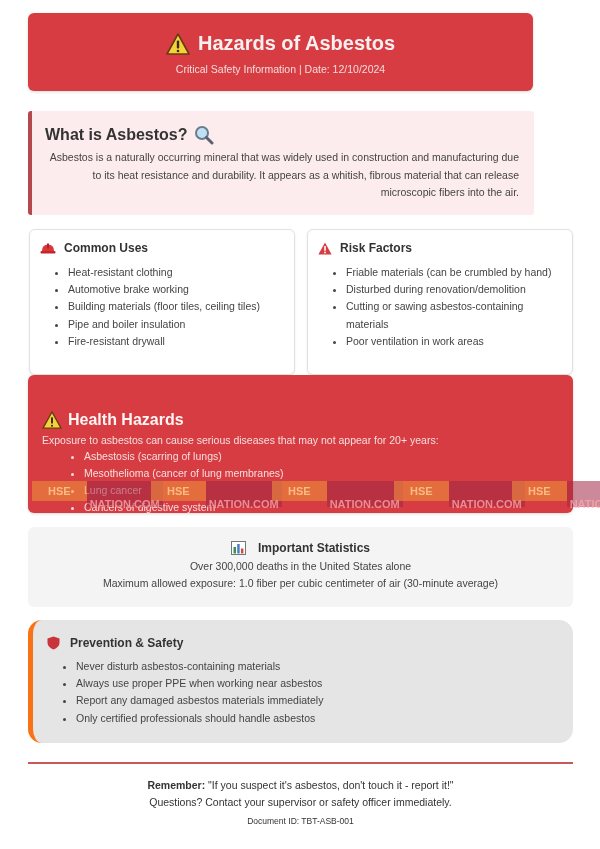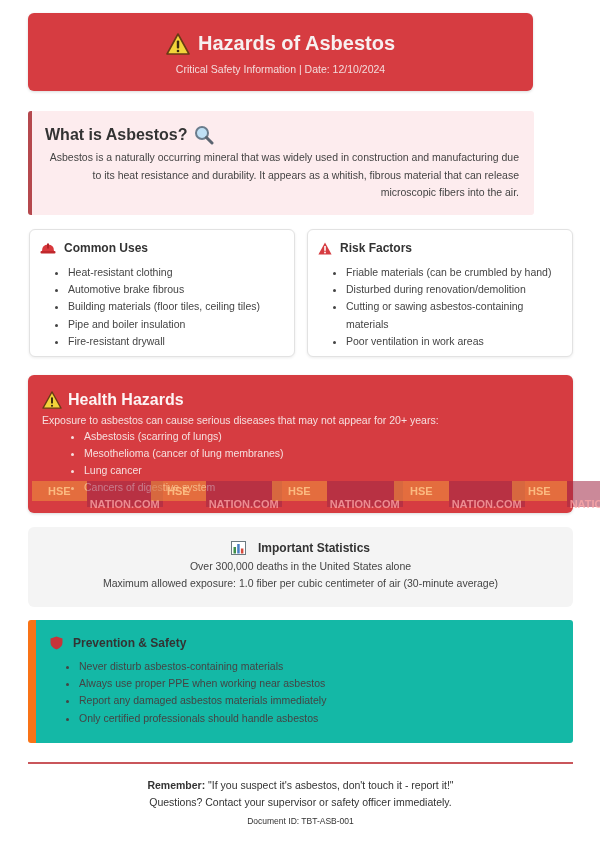--- a/index.html
+++ b/index.html
@@ -18,56 +18,56 @@
   .what {
     position: absolute; left: 28px; top: 111px; width: 506px; height: 104px;
     background: #fdecee; border-left: 4px solid #b5484d; border-radius: 3px;
     padding: 14px 15px 0 13px;
     text-align: right;
   }
   .what h2 { font-size: 16px; font-weight: bold; color: #333; display: flex; align-items: center; gap: 6px; }
   .what p { font-size: 10.5px; line-height: 17.5px; color: #444; margin-top: 4px; }
 
   .card {
-    position: absolute; top: 229px; width: 266px; height: 128px;
+    position: absolute; top: 229px; width: 266px; height: 146px;
     background: #fff; border: 1px solid #e2e2e2; border-radius: 6px;
     box-shadow: 0 1px 3px rgba(0,0,0,0.08); padding: 11px 12px 0 10px;
   }
   .card.left { left: 29px; }
   .card.right { left: 307px; }
   .card h3 { font-size: 12px; font-weight: bold; color: #333; display: flex; align-items: center; gap: 8px; }
   .card ul { margin-top: 9px; padding-left: 28px; }
   .card li { font-size: 10.5px; line-height: 17.2px; color: #444; }
 
   .health {
     position: absolute; left: 28px; top: 375px; width: 545px; height: 138px;
     background: #d63c41; border-radius: 6px; color: #fbe8e8; padding: 16px 14px 0 14px;
     box-shadow: 0 1px 3px rgba(0,0,0,0.15);
   }
-  .health h2 { font-size: 16px; font-weight: bold; color: #fdf4f4; display: flex; align-items: flex-end; gap: 6px; }
+  .health h2 { font-size: 16px; font-weight: bold; color: #fdf4f4; display: flex; align-items: flex-end; gap: 6px; margin-top: 20px; }
   .health p { font-size: 10.5px; margin-top: 5px; color: #f6dede; }
   .health ul { padding-left: 42px; margin-top: 2px; }
   .health li { font-size: 10.5px; line-height: 17px; color: #f6dede; }
 
   .watermark { position: absolute; left: 0; top: 481px; width: 600px; height: 20px; pointer-events: none; }
   .wm { position: absolute; top: 0; height: 20px; display: flex; font-size: 11px; font-weight: bold; line-height: 20px; }
   .wm .a { background: rgba(240,150,60,0.55); color: rgba(255,200,140,0.85); padding: 0 16px; margin-left: 24px; }
   .wm .b { background: rgba(160,40,70,0.55); color: rgba(255,170,170,0.75); padding: 13px 3px; }
 
   .stats {
     position: absolute; left: 28px; top: 527px; width: 545px; height: 80px;
     background: #f4f4f4; border-radius: 6px; text-align: center; padding-top: 14px;
   }
   .stats h3 { font-size: 12px; font-weight: bold; color: #333; display: flex; align-items: center; justify-content: center; gap: 12px; }
   .stats p { font-size: 10.5px; color: #444; line-height: 17px; }
   .stats p.first { margin-top: 3px; }
 
   .prev {
     position: absolute; left: 28px; top: 620px; width: 545px; height: 123px;
-    background: #14b8a6; border-left: 8px solid #f97316; border-radius: 3px;
+    background: #e5e5e5; border-left: 5px solid #f97316; border-radius: 14px;
     padding: 16px 15px 0 14px;
   }
   .prev h3 { font-size: 12px; font-weight: bold; color: #333; display: flex; align-items: center; gap: 10px; }
   .prev ul { margin-top: 8px; padding-left: 29px; }
   .prev li { font-size: 10.5px; line-height: 17.2px; color: #444; }
 
   .divider { position: absolute; left: 28px; top: 762px; width: 545px; height: 2px; background: #c9565b; }
 
   .footer { position: absolute; left: 28px; top: 777px; width: 545px; text-align: center; }
   .footer .remember { font-size: 10.5px; color: #333; line-height: 17px; }
@@ -105,21 +105,21 @@
   <h3>
     <svg width="16" height="11" viewBox="0 0 16 11">
       <path d="M2 8 Q2 1.5 8 1.5 Q14 1.5 14 8 Z" fill="#d8383c"></path>
       <rect x="0.5" y="8" width="15" height="2.6" rx="1" fill="#c0282c"></rect>
       <rect x="7" y="0.5" width="2" height="5" fill="#b22226"></rect>
     </svg>
     <span>Common Uses</span>
   </h3>
   <ul>
     <li>Heat-resistant clothing</li>
-    <li>Automotive brake fibrous</li>
+    <li>Automotive brake working</li>
     <li>Building materials (floor tiles, ceiling tiles)</li>
     <li>Pipe and boiler insulation</li>
     <li>Fire-resistant drywall</li>
   </ul>
 </div>
 
 <div class="card right">
   <h3>
     <svg width="14" height="13" viewBox="0 0 14 13">
       <path d="M7 0.5 L13.6 12.5 L0.4 12.5 Z" fill="#d63c41"></path>

